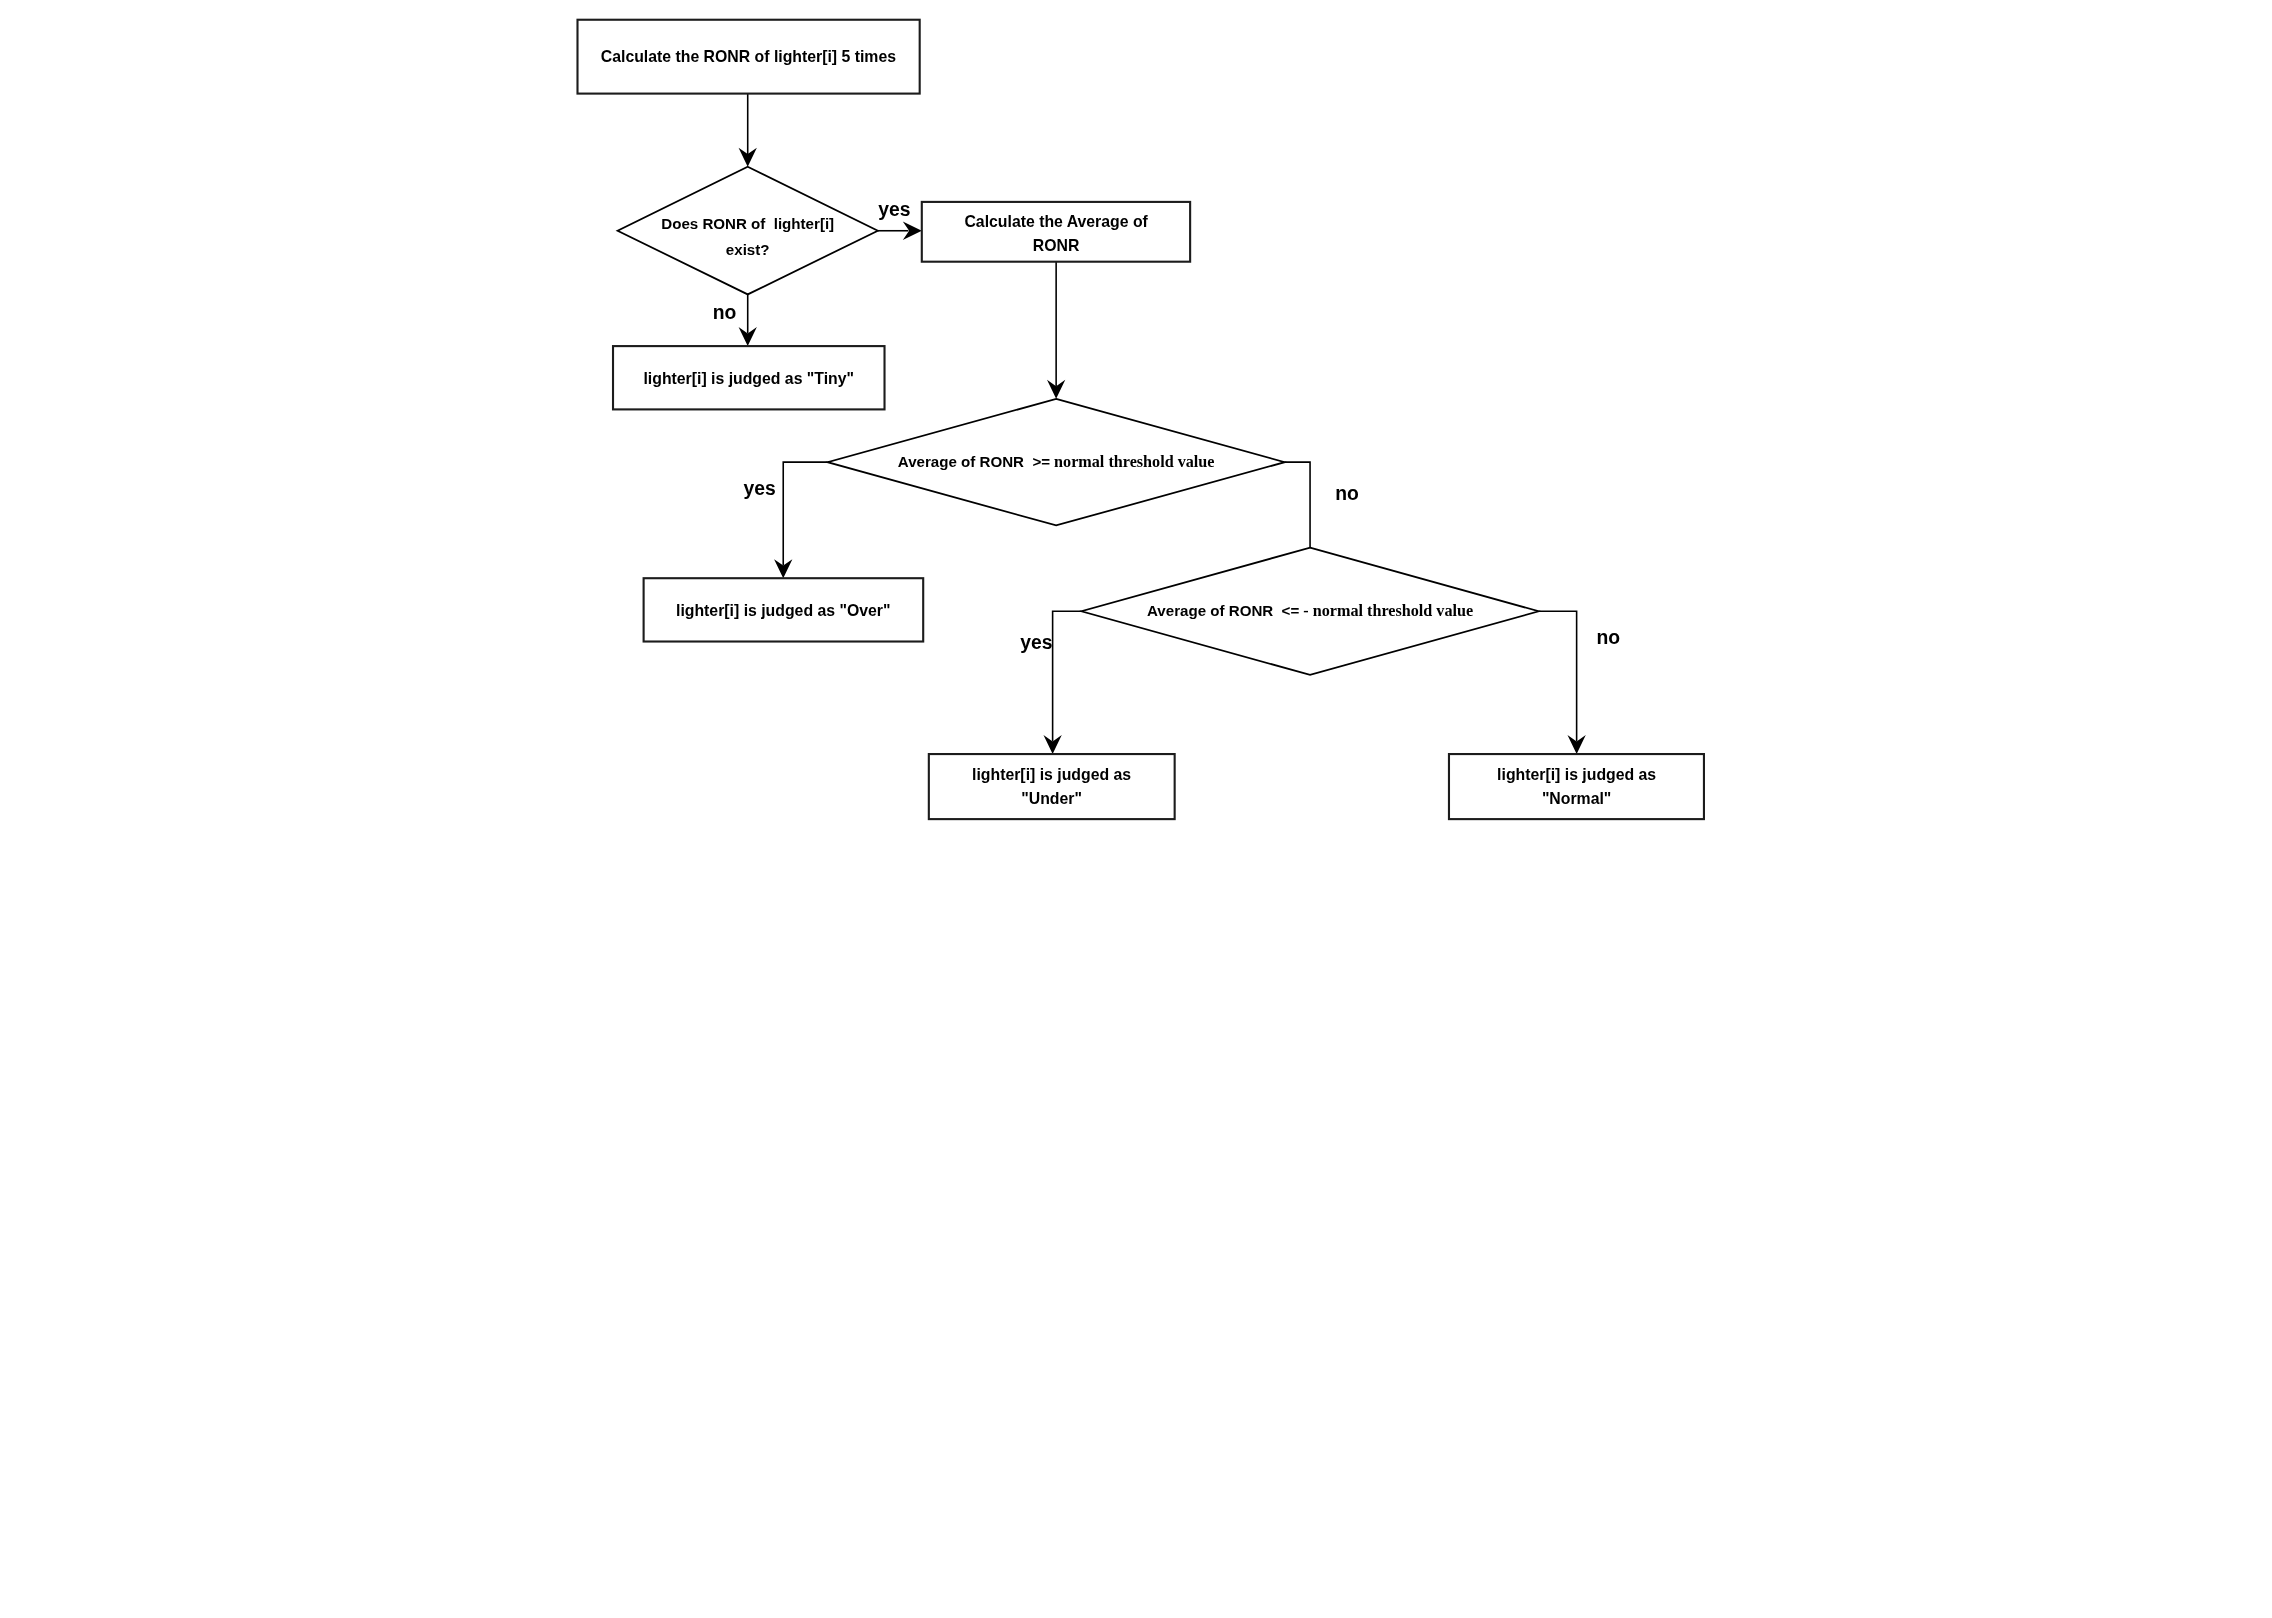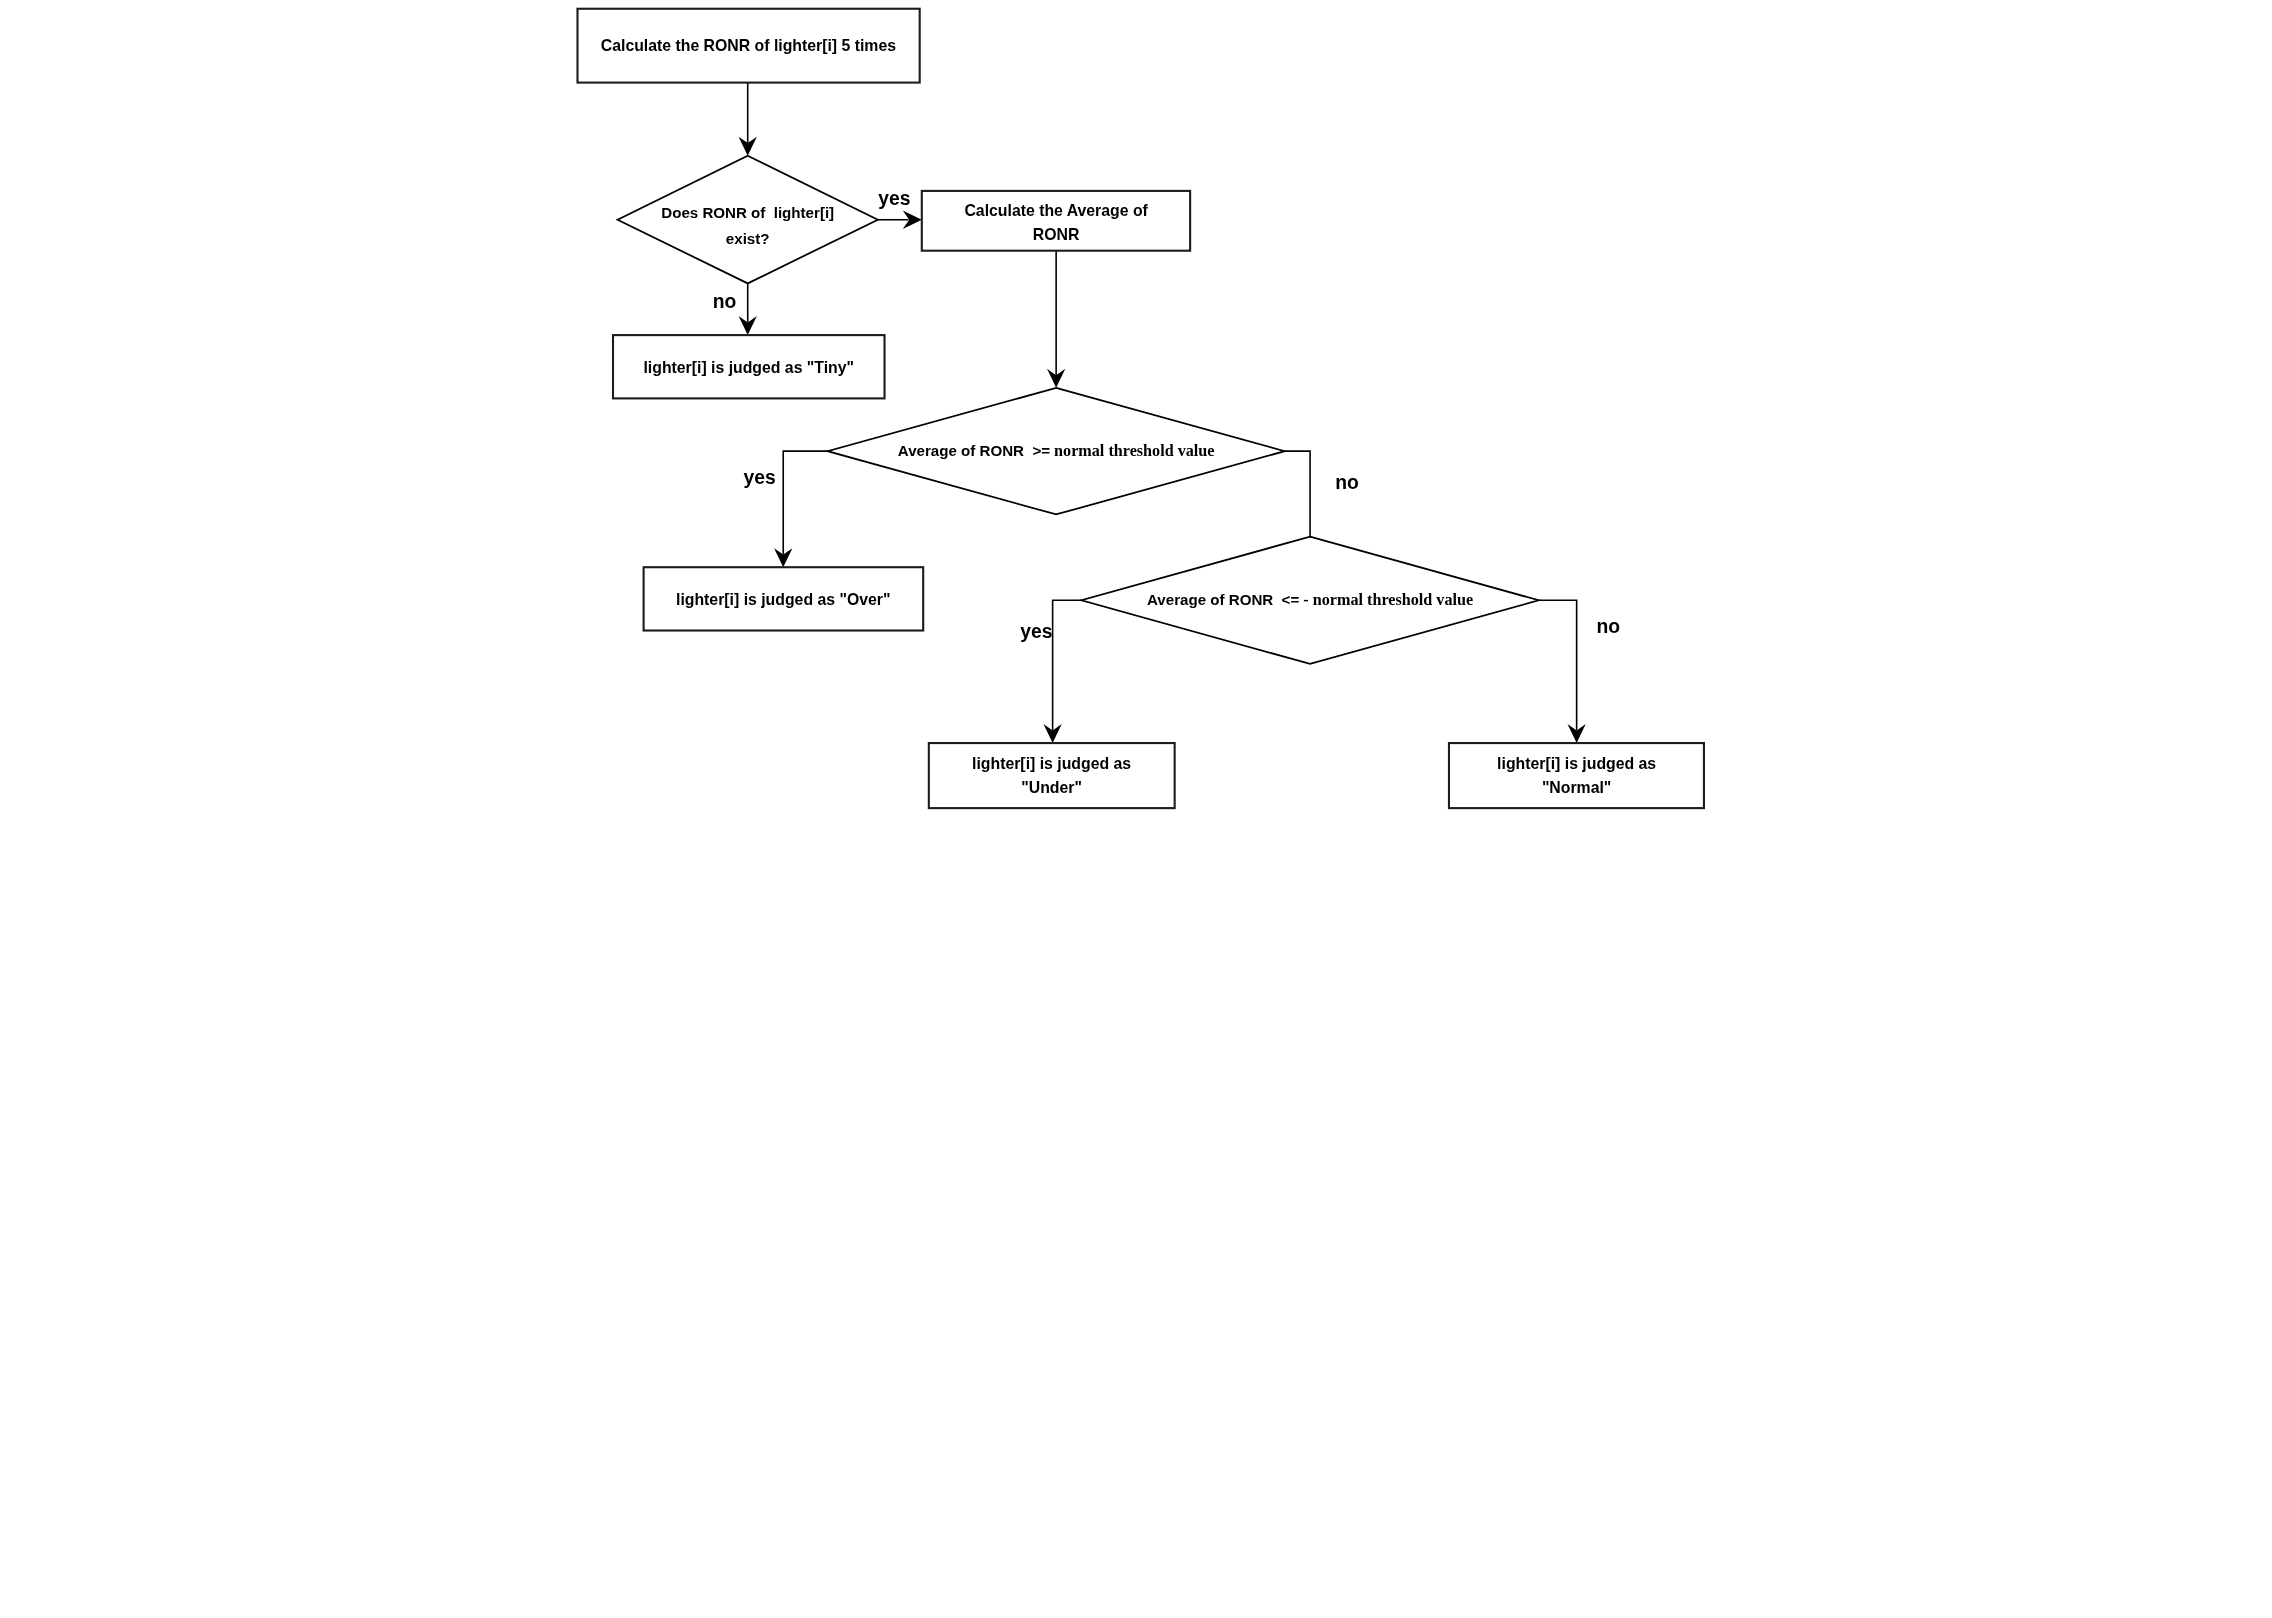--- a/index.html
+++ b/index.html
@@ -3,21 +3,21 @@
 <meta charset="utf-8">
 <style>
   html, body {
     margin: 0;
     padding: 0;
     background: #ffffff;
   }
   .stage {
     width: 100%;
     max-width: 1137px;
-    margin: 1px auto;
+    margin: 12px auto;
   }
   svg { display: block; width: 100%; height: auto; }
 
   .proc-rect {
     fill: #ffffff;
     stroke: #1c1c1c;
     stroke-width: 6;
   }
   .decision-poly {
     fill: #ffffff;

